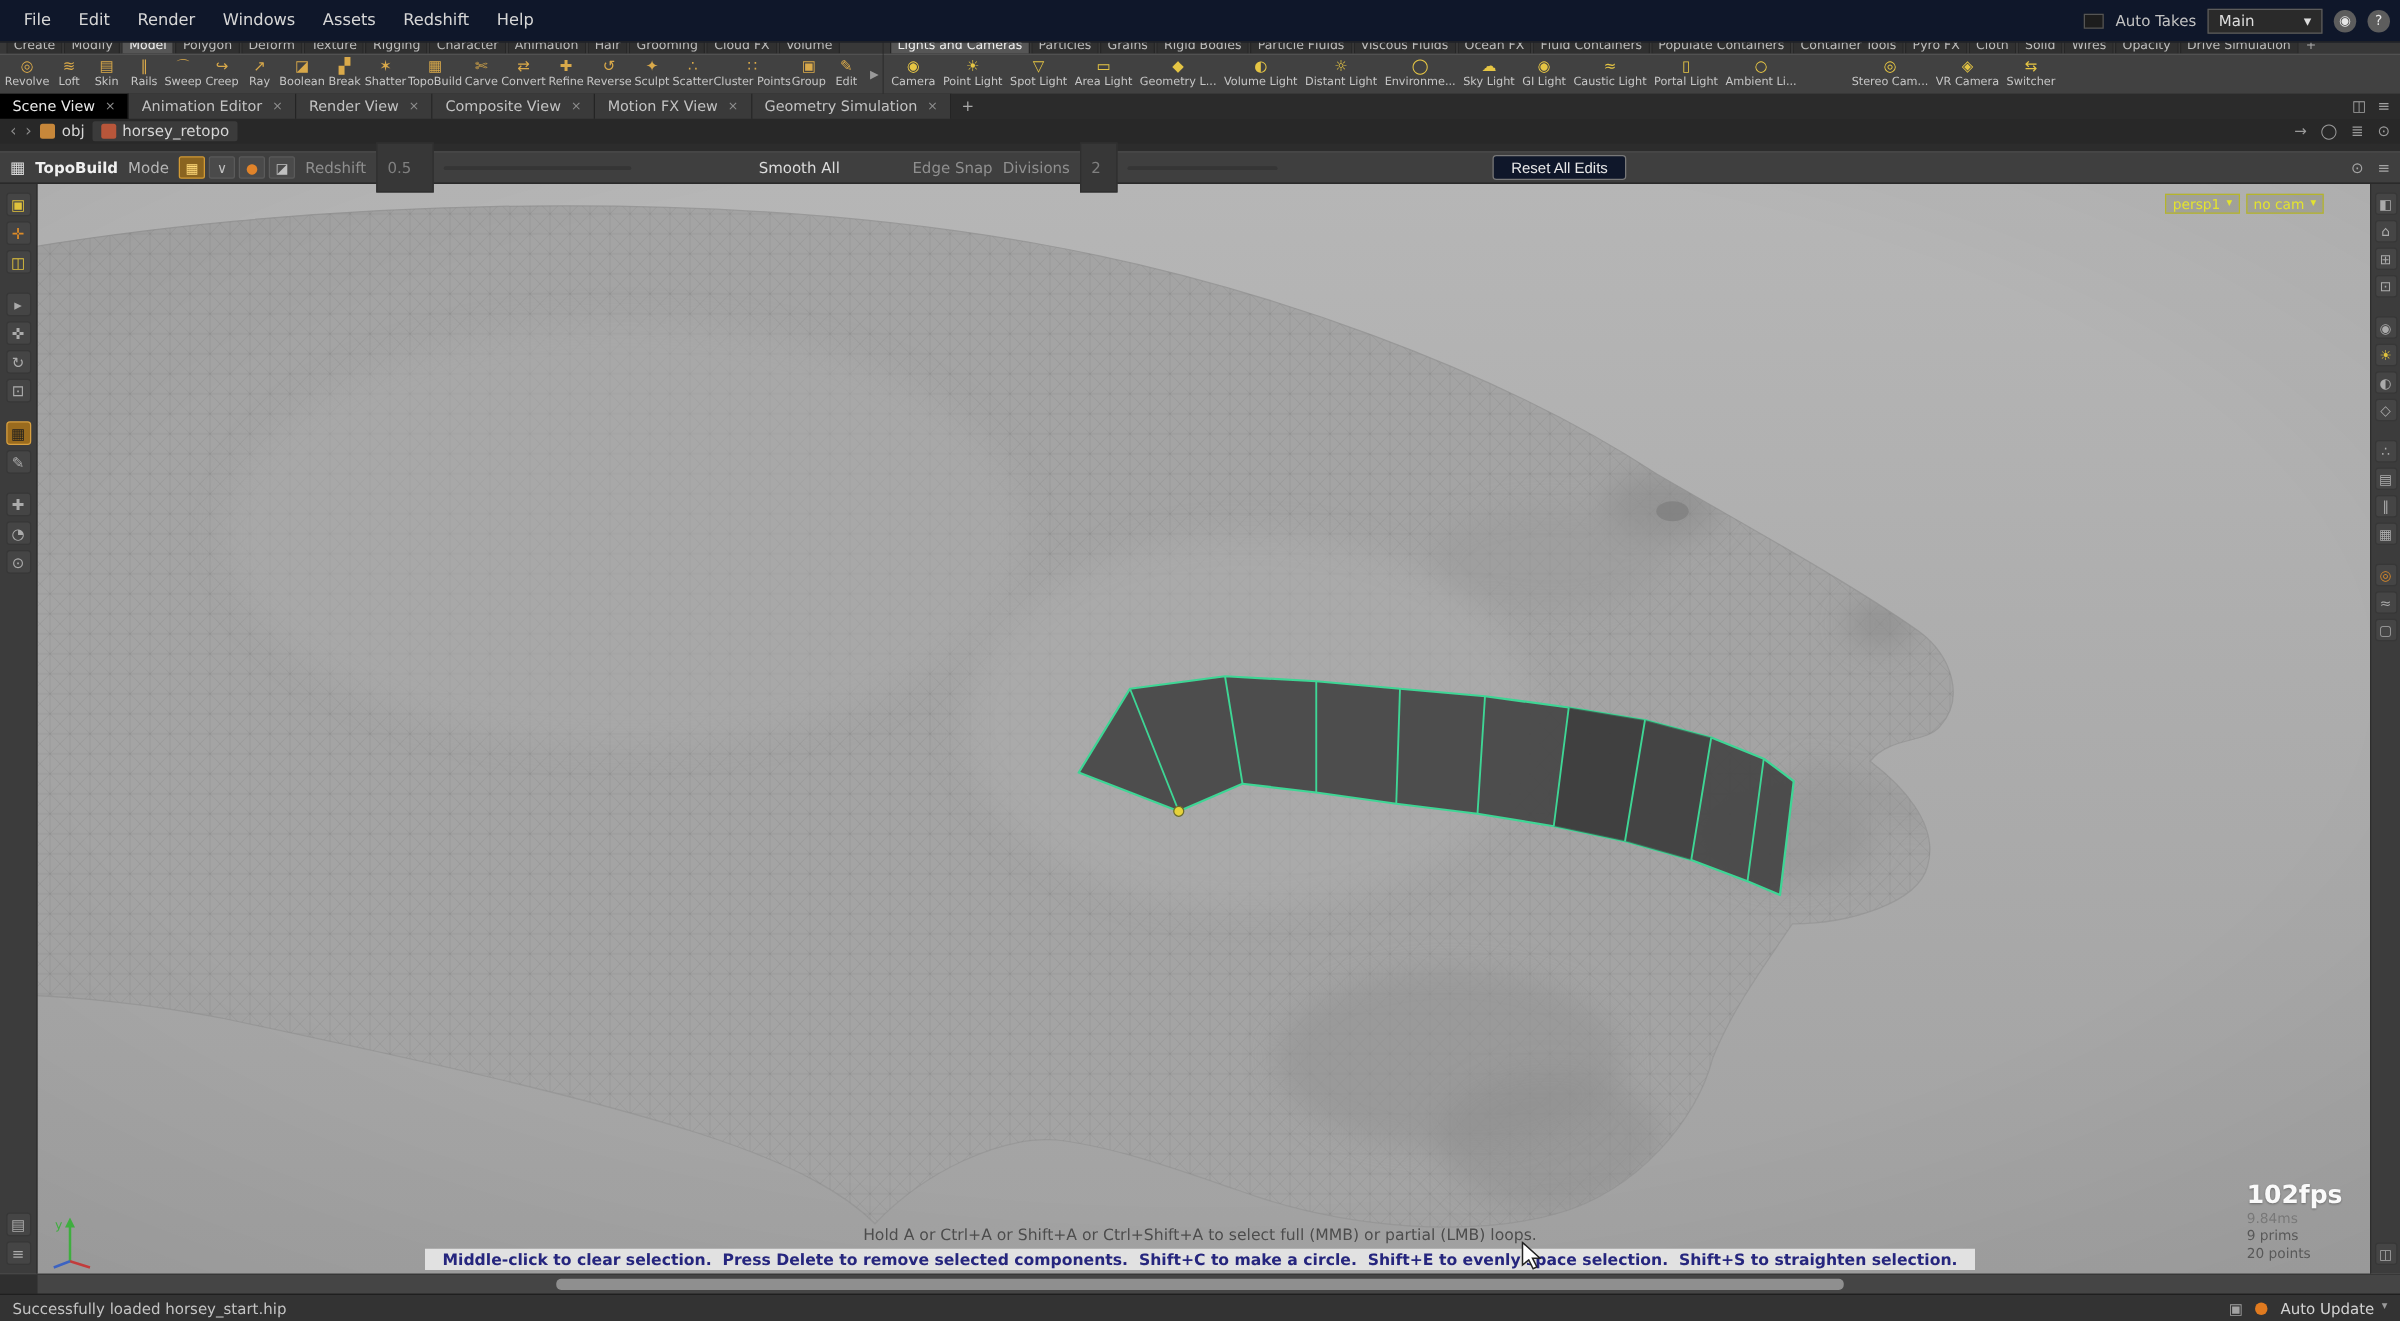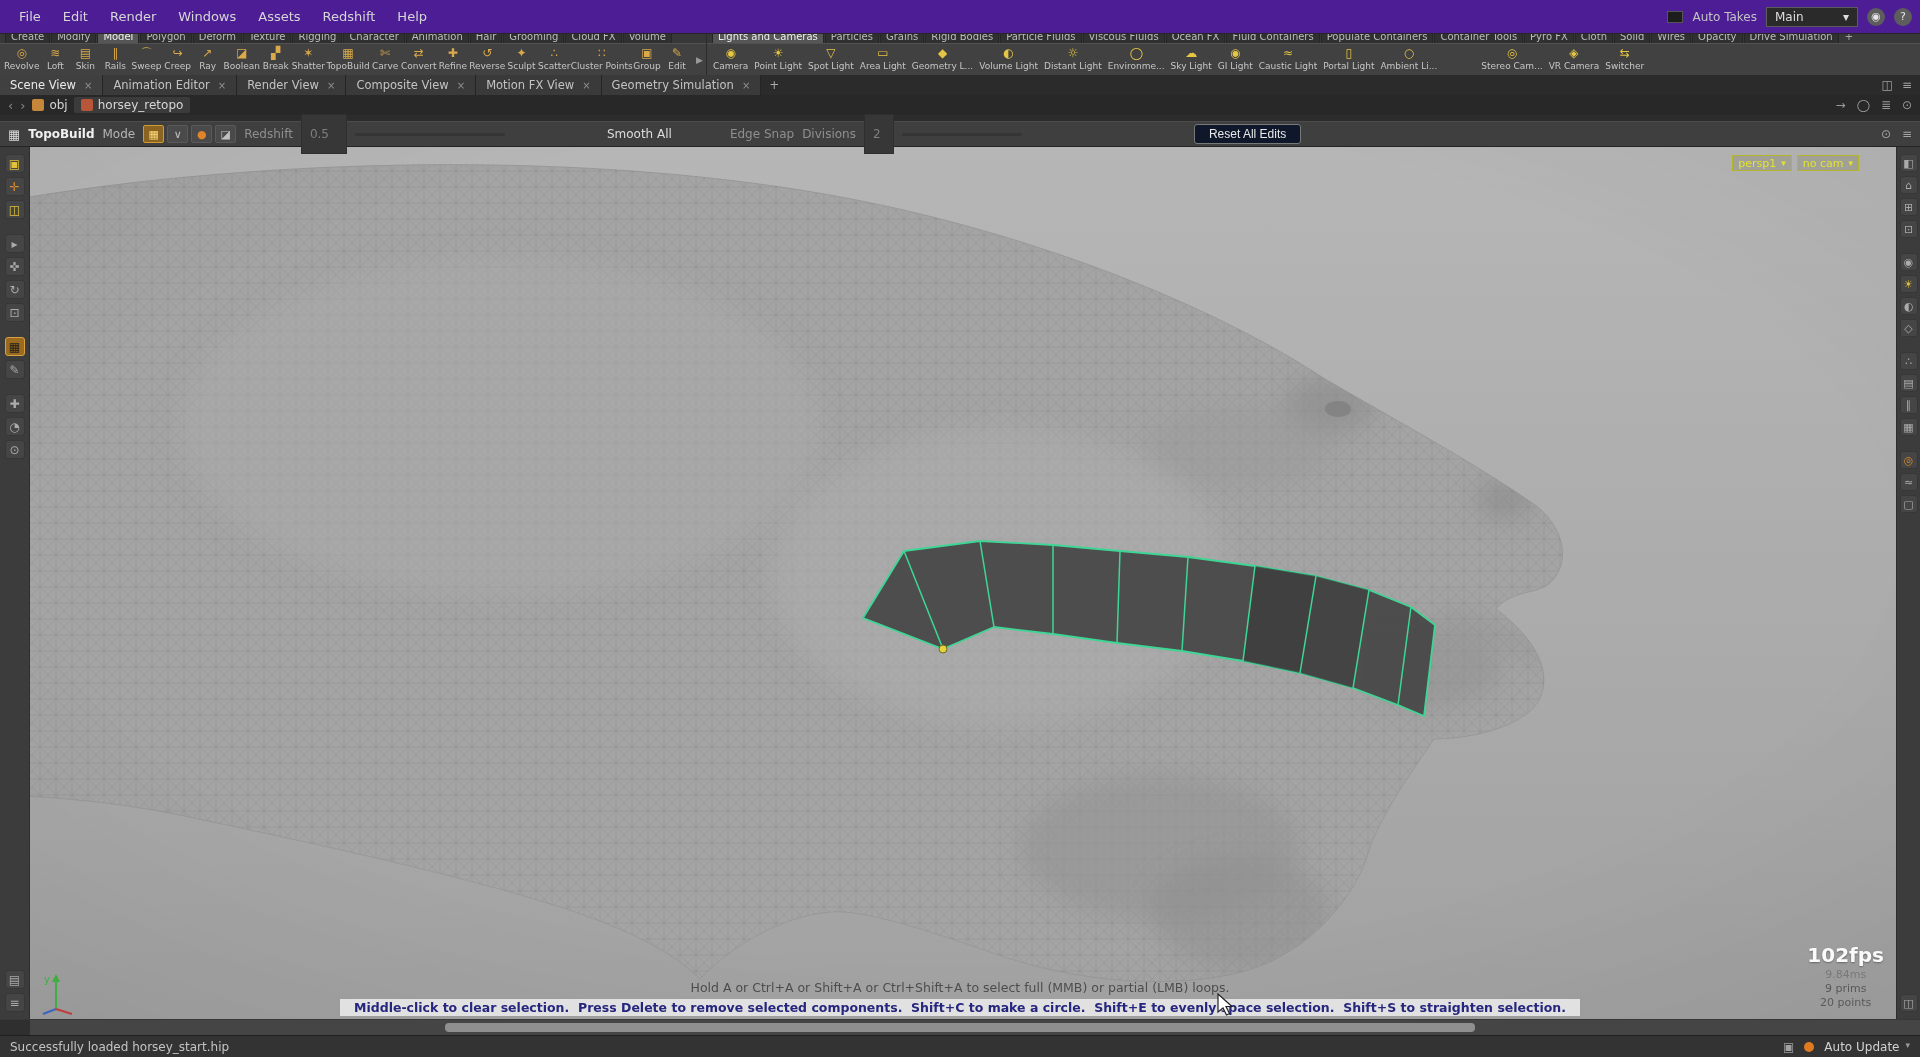--- a/index.html
+++ b/index.html
@@ -1,21 +1,21 @@
 <!DOCTYPE html>
 <html><head>
 <meta charset="utf-8">
 <style>
 *{box-sizing:border-box;margin:0;padding:0}
 html,body{width:1920px;height:1057px;overflow:hidden;background:#2e2e2e;
   font-family:"DejaVu Sans","Liberation Sans",sans-serif;font-size:12px;color:#c9c9c9;cursor:default}
 #app{position:relative;width:1920px;height:1057px}
 
 
-#menubar{position:absolute;top:0;left:0;right:0;height:34px;background:#4c1d95;border-bottom:1px solid #262626;
+#menubar{position:absolute;top:0;left:0;right:0;height:34px;background:#0f172a;border-bottom:1px solid #262626;
   display:flex;align-items:center;padding:0 8px;z-index:40}
 #menubar .mb-items{display:flex}
 #menubar .mi{font-size:13px;color:#d6d6d6;padding:4px 11px;border-radius:2px}
 .mb-right{margin-left:auto;display:flex;align-items:center;gap:9px}
 .takes-chip{width:16px;height:12px;background:#1d1d1d;border:1px solid #555}
 .auto-takes{font-size:12px;color:#c2c2c2}
 .take-box{display:flex;align-items:center;background:#2a2a2a;border:1px solid #5c5c5c;padding:2px 8px;
   font-size:12px;color:#ddd;min-width:92px;justify-content:space-between;gap:12px}
 .roundbtn{width:18px;height:18px;border-radius:50%;background:#5d5d5d;color:#e6e6e6;display:flex;
   align-items:center;justify-content:center;font-size:11px;flex:none}
@@ -37,21 +37,21 @@
 .sg-right .tool .tg{color:#e5c544}
 .tool .tl{font-size:9px;color:#c6c6c6;white-space:nowrap}
 .tool.sep{margin-left:38px}
 .overflow-arrow{align-self:center;color:#9a9a9a;font-size:9px;margin-left:4px}
 
 
 #panetabs{position:absolute;top:75px;left:0;right:0;height:20px;background:#2b2b2b;display:flex;align-items:stretch;z-index:30}
 .ptabs{display:flex}
 .ptab{display:flex;align-items:center;gap:8px;font-size:11.5px;color:#c3c3c3;background:#3a3a3a;
   border-right:1px solid #242424;padding:0 10px;white-space:nowrap}
-.ptab.active{background:#404040;color:#eaeaea}
+.ptab.active{background:#000000;color:#eaeaea}
 .ptab .x{color:#8f8f8f;font-size:10px}
 .ptab-plus{display:flex;align-items:center;color:#a9a9a9;padding:0 8px;font-size:12px}
 .pt-right{margin-left:auto;display:flex;align-items:center;gap:9px;padding-right:8px;color:#a6a6a6;font-size:11px}
 
 
 #pathbar{position:absolute;top:95px;left:0;right:0;height:20px;background:#282828;display:flex;
   align-items:center;gap:7px;padding:0 8px;font-size:12px;z-index:30}
 .nav-ch{color:#8b8b8b;font-size:13px}
 .crumbs{display:flex;align-items:center;gap:6px}
 .crumb{color:#d6d6d6;display:flex;align-items:center;gap:5px}
@@ -85,21 +85,21 @@
 
 #viewport{position:absolute;top:147px;left:0;right:0;height:872px;background:#a9a9a9;overflow:hidden;z-index:1}
 #vsvg{position:absolute;inset:0;width:100%;height:100%;display:block}
 .cam-badges{position:absolute;top:8px;right:61px;display:flex;gap:5px;z-index:5}
 .badge{border:1px solid #b5b52a;color:#e3e32e;background:rgba(90,90,40,.18);font-size:11px;padding:0 5px;
   display:flex;gap:5px;align-items:center;height:16px;white-space:nowrap}
 .badge .bc{font-size:9px}
 .hint1{position:absolute;left:0;right:0;bottom:24px;text-align:center;font-size:12.5px;color:#4c4c4c;z-index:5}
 .hint2wrap{position:absolute;left:0;right:0;bottom:3px;display:flex;justify-content:center;z-index:5}
 .hint2{background:rgba(229,229,229,.93);color:#26267e;font-weight:bold;font-size:12.5px;padding:1px 14px;white-space:pre}
-.stats{position:absolute;right:36px;top:796px;text-align:center;line-height:1.25;z-index:5}
+.stats{position:absolute;right:46px;top:796px;text-align:left;line-height:1.25;z-index:5}
 .stats .fps{font-size:20px;font-weight:bold;color:#fafafa;text-shadow:0 1px 2px rgba(0,0,0,.35)}
 .stats .ms{font-size:11px;color:#787878}
 .stats .sub{font-size:11px;color:#585858}
 #gizmo{position:absolute;left:36px;top:822px;z-index:5}
 #cursor{position:absolute;left:1216px;top:846px;z-index:20}
 
 
 .vstrip{position:absolute;top:147px;height:872px;background:#3c3c3c;z-index:10;display:flex;
   flex-direction:column;align-items:center;padding:5px 0}
 #lstrip{left:0;width:30px;border-right:1px solid #2e2e2e}

